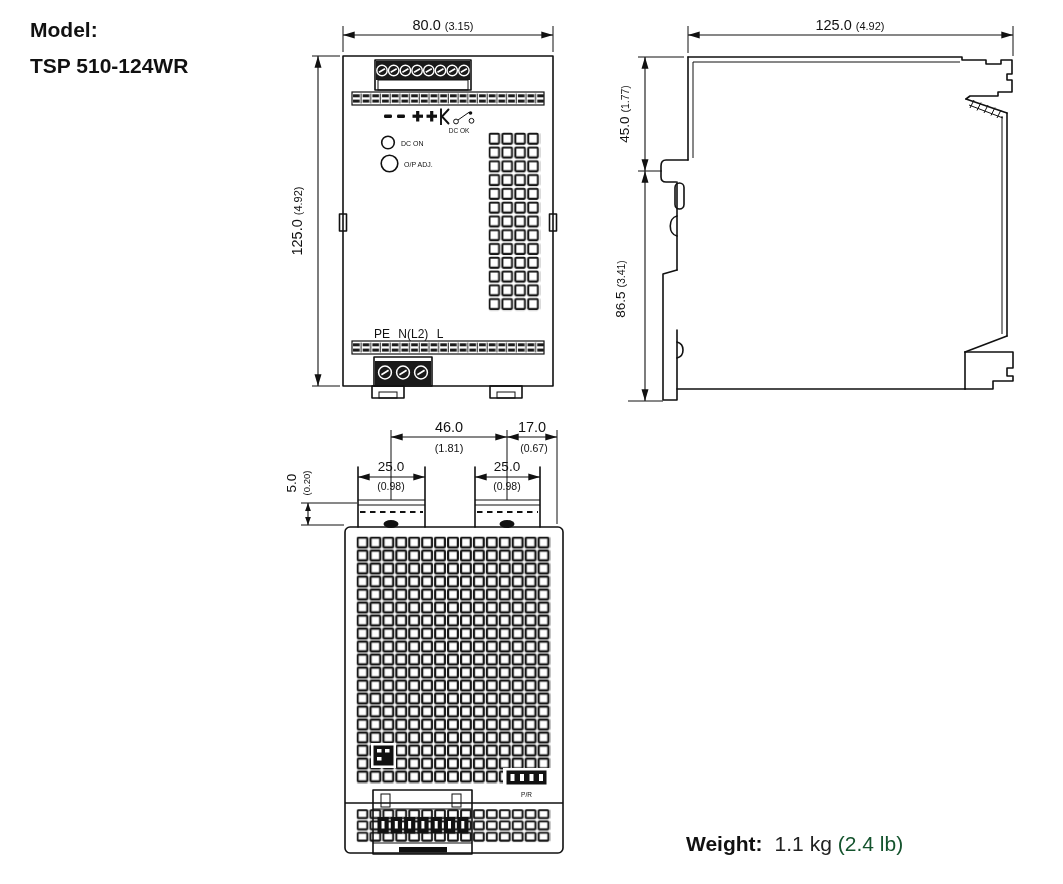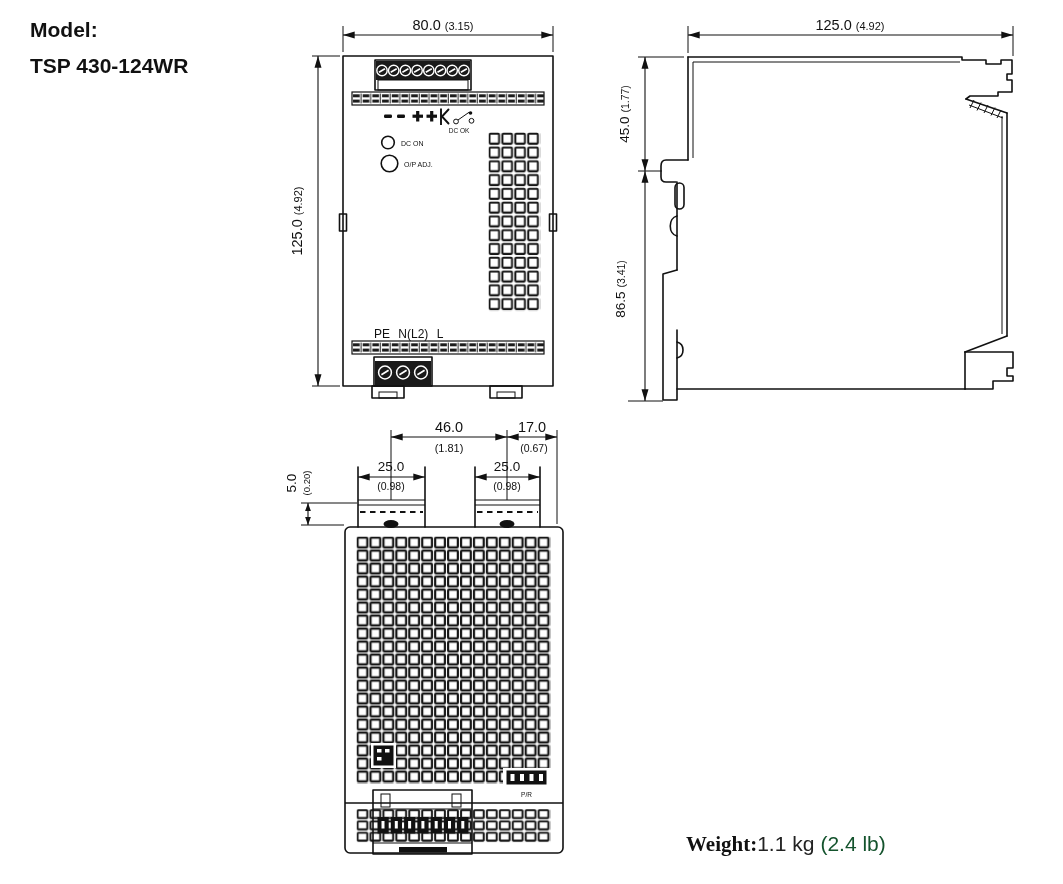--- a/index.html
+++ b/index.html
@@ -1,36 +1,36 @@
 <!DOCTYPE html>
 <html><head>
 <meta charset="utf-8">
 <style>
   html,body{margin:0;padding:0;background:#fff;}
   #canvas{position:relative;width:1063px;height:884px;background:#fff;overflow:hidden;
           font-family:"Liberation Sans",sans-serif;color:#111;}
   .model-block{position:absolute;left:30px;top:12px;font-weight:bold;font-size:21px;line-height:36px;}
   .weight-block{position:absolute;left:686px;top:832px;font-size:21px;white-space:nowrap;}
-  .weight-block .wl{font-weight:bold;font-family:Liberation Serif, serif;}
+  .weight-block .wl{font-weight:bold;margin-right:12px;}
   .weight-block .wm{font-weight:normal;color:#222;margin-right:6px;}
   .weight-block .wi{font-weight:normal;color:#14532d;}
   svg{position:absolute;left:0;top:0;}
   .med{stroke:#111;stroke-width:1.6;fill:none;stroke-linejoin:round;stroke-linecap:round;}
   .thin{stroke:#111;stroke-width:1;fill:none;}
   .dimln{stroke:#111;stroke-width:1.1;fill:none;}
   .t{font-family:"Liberation Sans",sans-serif;fill:#111;}
 </style>
 </head>
 <body>
 
 <div id="canvas">
 
   <div class="model-block">
     <div>Model:</div>
-    <div>TSP 430-124WR</div>
+    <div>TSP 510-124WR</div>
   </div>
 
   <svg width="1063" height="884" viewBox="0 0 1063 884">
     <defs>
       <marker id="arr" markerUnits="userSpaceOnUse" markerWidth="13" markerHeight="10" viewBox="0 0 13 10" refX="12.2" refY="5" orient="auto-start-reverse">
         <path d="M0.5,1.5 L12.2,5 L0.5,8.5 Z" fill="#111"></path>
       </marker>
       <marker id="arrS" markerUnits="userSpaceOnUse" markerWidth="9" markerHeight="8" viewBox="0 0 9 8" refX="8.5" refY="4" orient="auto-start-reverse">
         <path d="M0.4,1.1 L8.5,4 L0.4,6.9 Z" fill="#111"></path>
       </marker>

